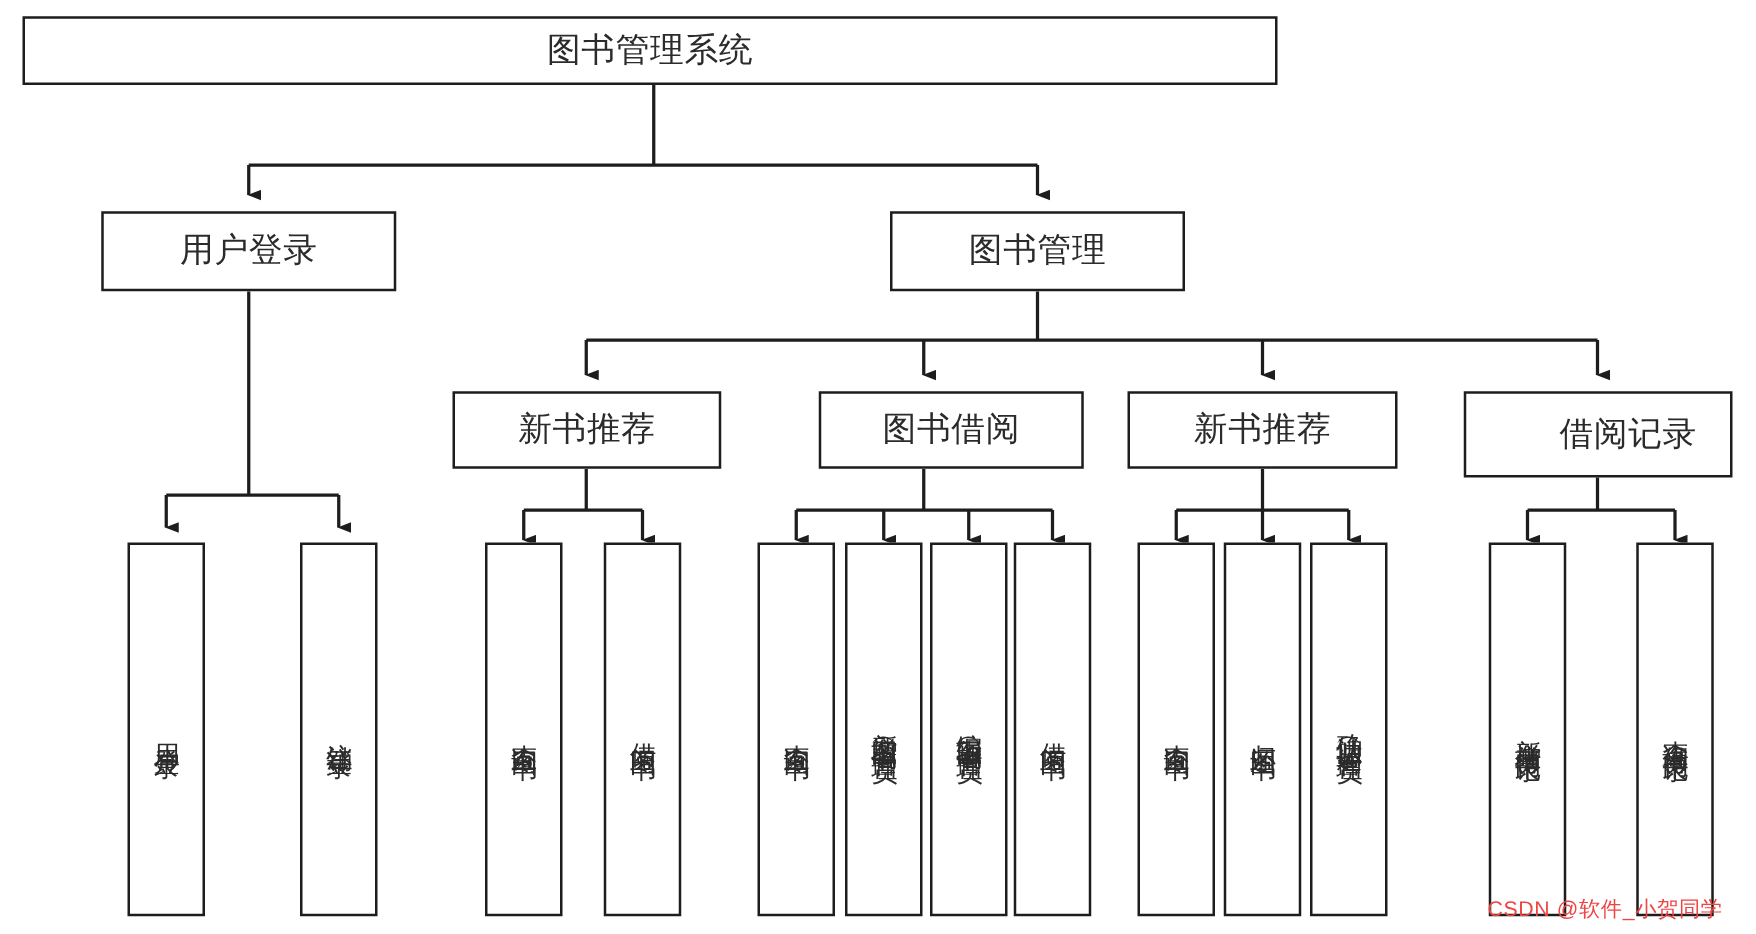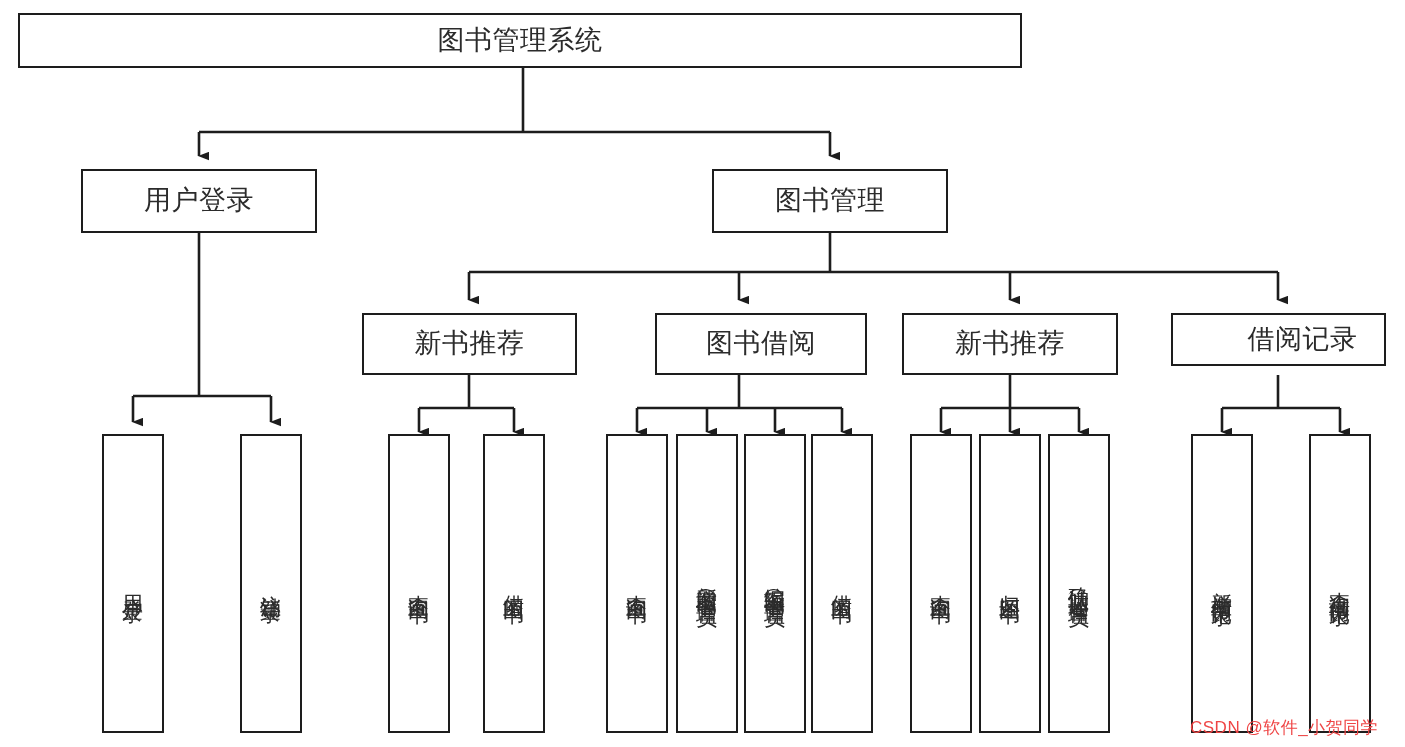--- a/index.html
+++ b/index.html
@@ -134,21 +134,21 @@
 
   <div class="node-box" style="left:362px; top:313px; width:215px; height:62px;">
     <span class="node-label">新书推荐</span>
   </div>
   <div class="node-box" style="left:631px; top:313px; width:212px; height:62px;margin-left:24px;">
     <span class="node-label">图书借阅</span>
   </div>
   <div class="node-box" style="left:902px; top:313px; width:216px; height:62px;">
     <span class="node-label">新书推荐</span>
   </div>
-  <div class="node-box" style="left:1171px; top:313px; width:215px; height:53px;padding-left:48px;">
+  <div class="node-box" style="left:1171px; top:313px; width:215px; height:69px;padding-left:48px;">
     <span class="node-label">借阅记录</span>
   </div>
 
   <div class="node-box vertical" style="left:102px; top:434px; width:62px; height:299px;">
     <span class="node-label">用户登录</span>
   </div>
   <div class="node-box vertical" style="left:240px; top:434px; width:62px; height:299px;">
     <span class="node-label">注销登录</span>
   </div>
 

